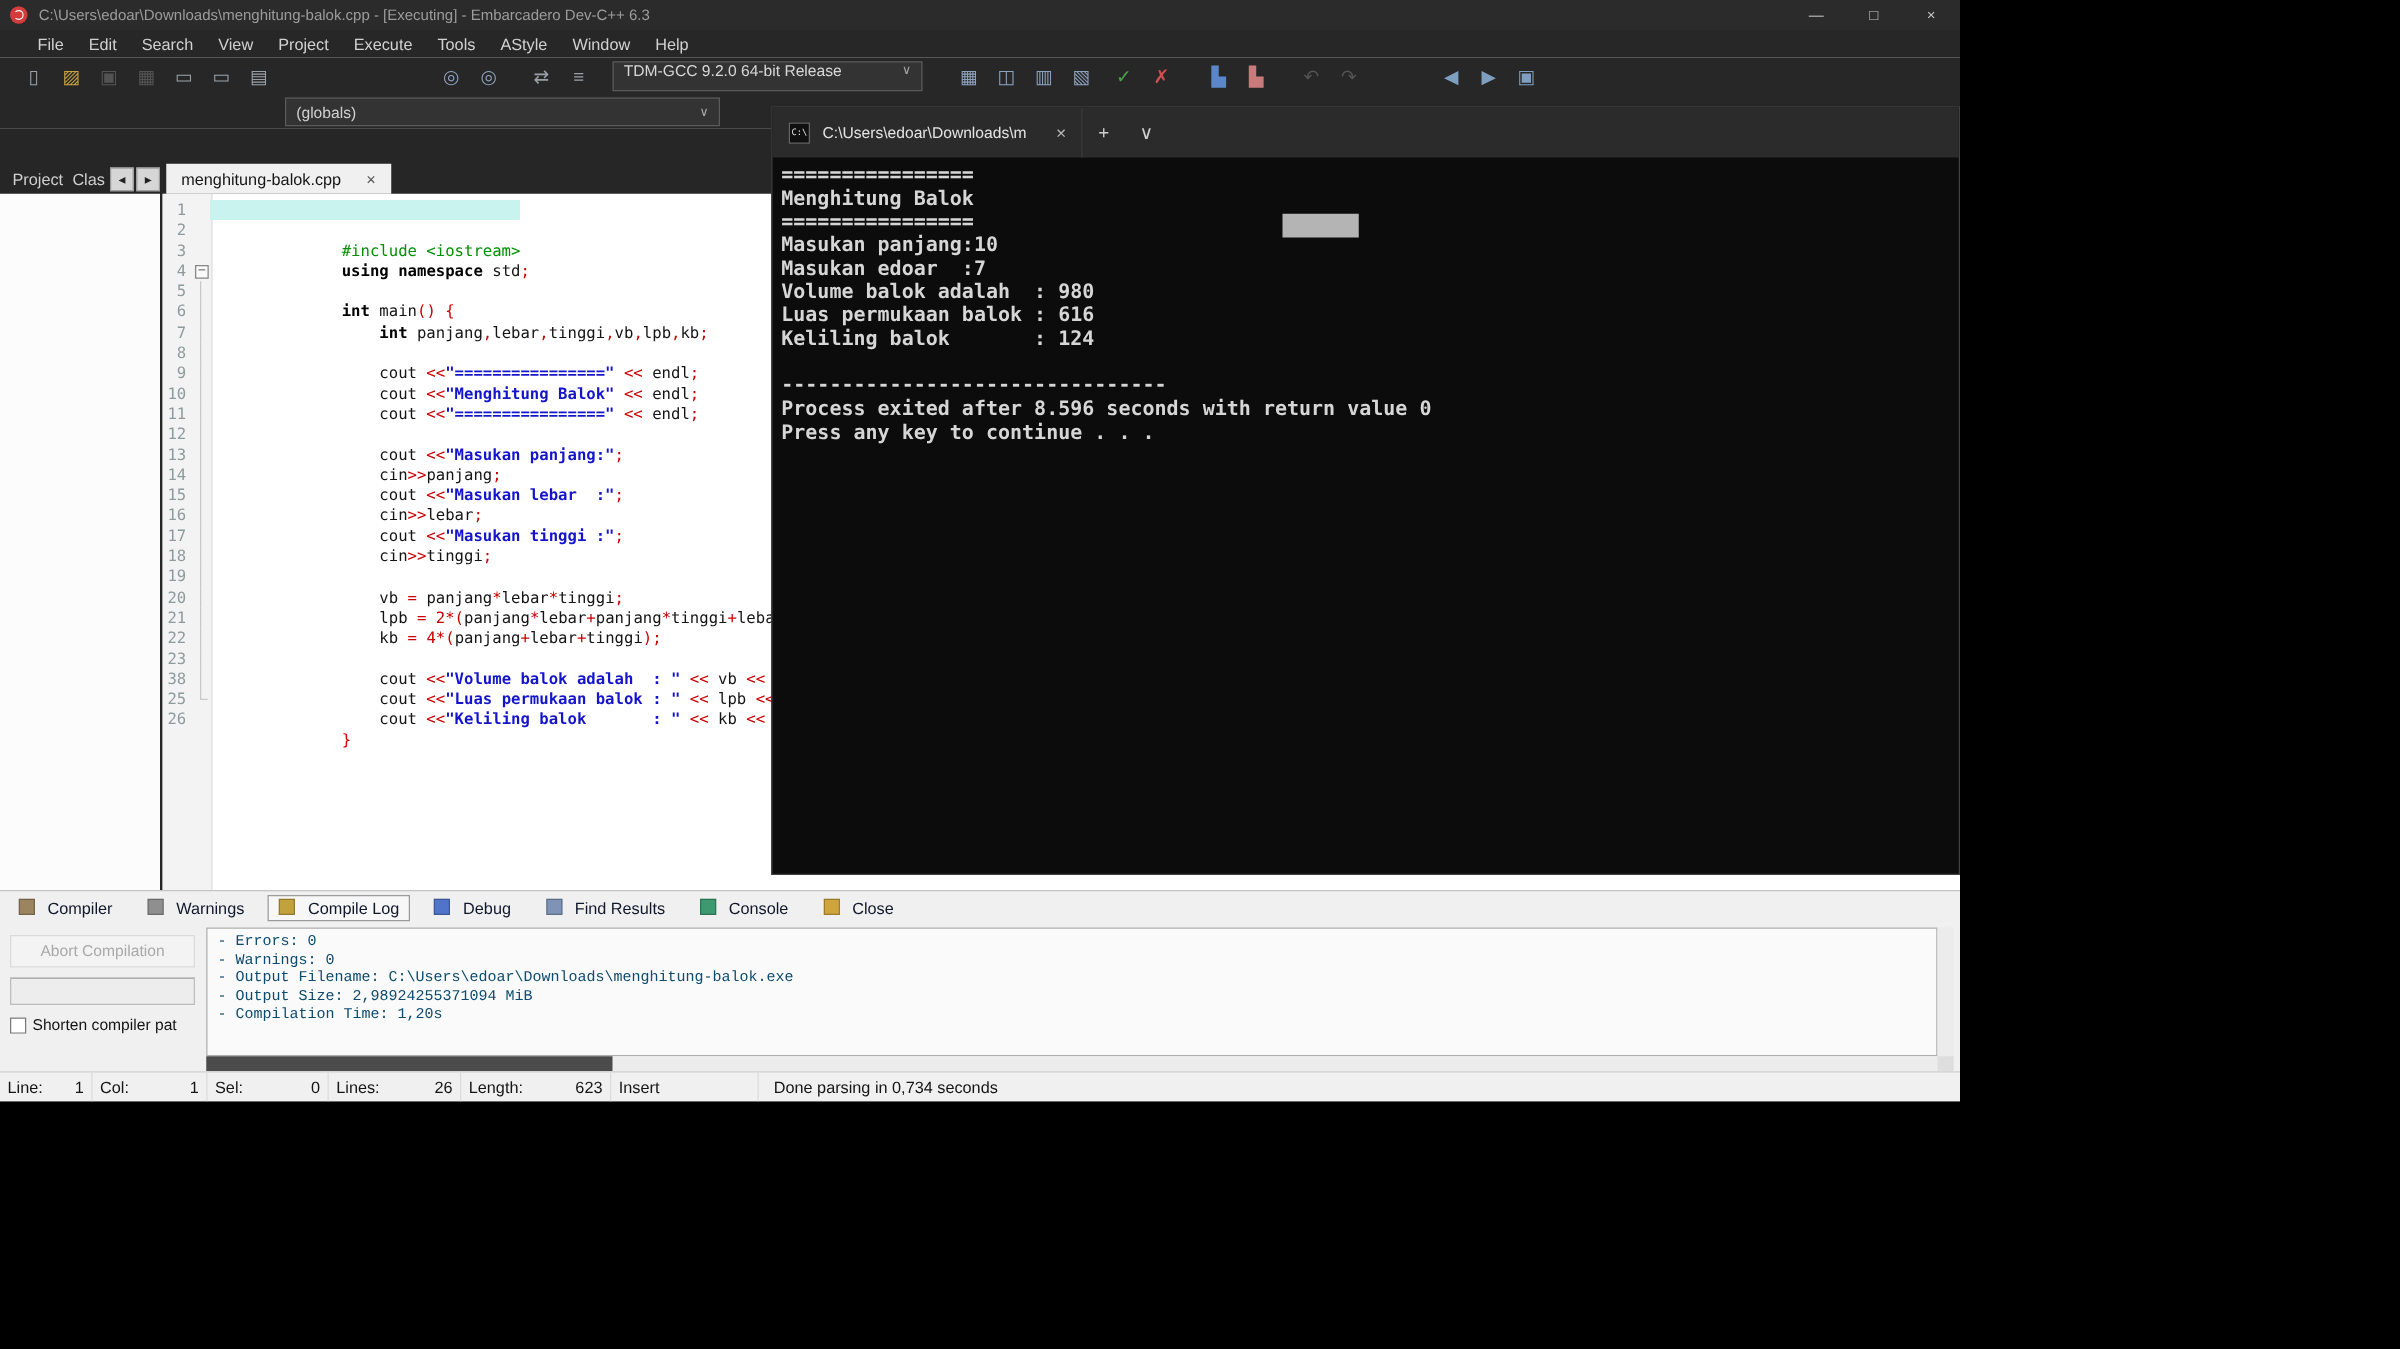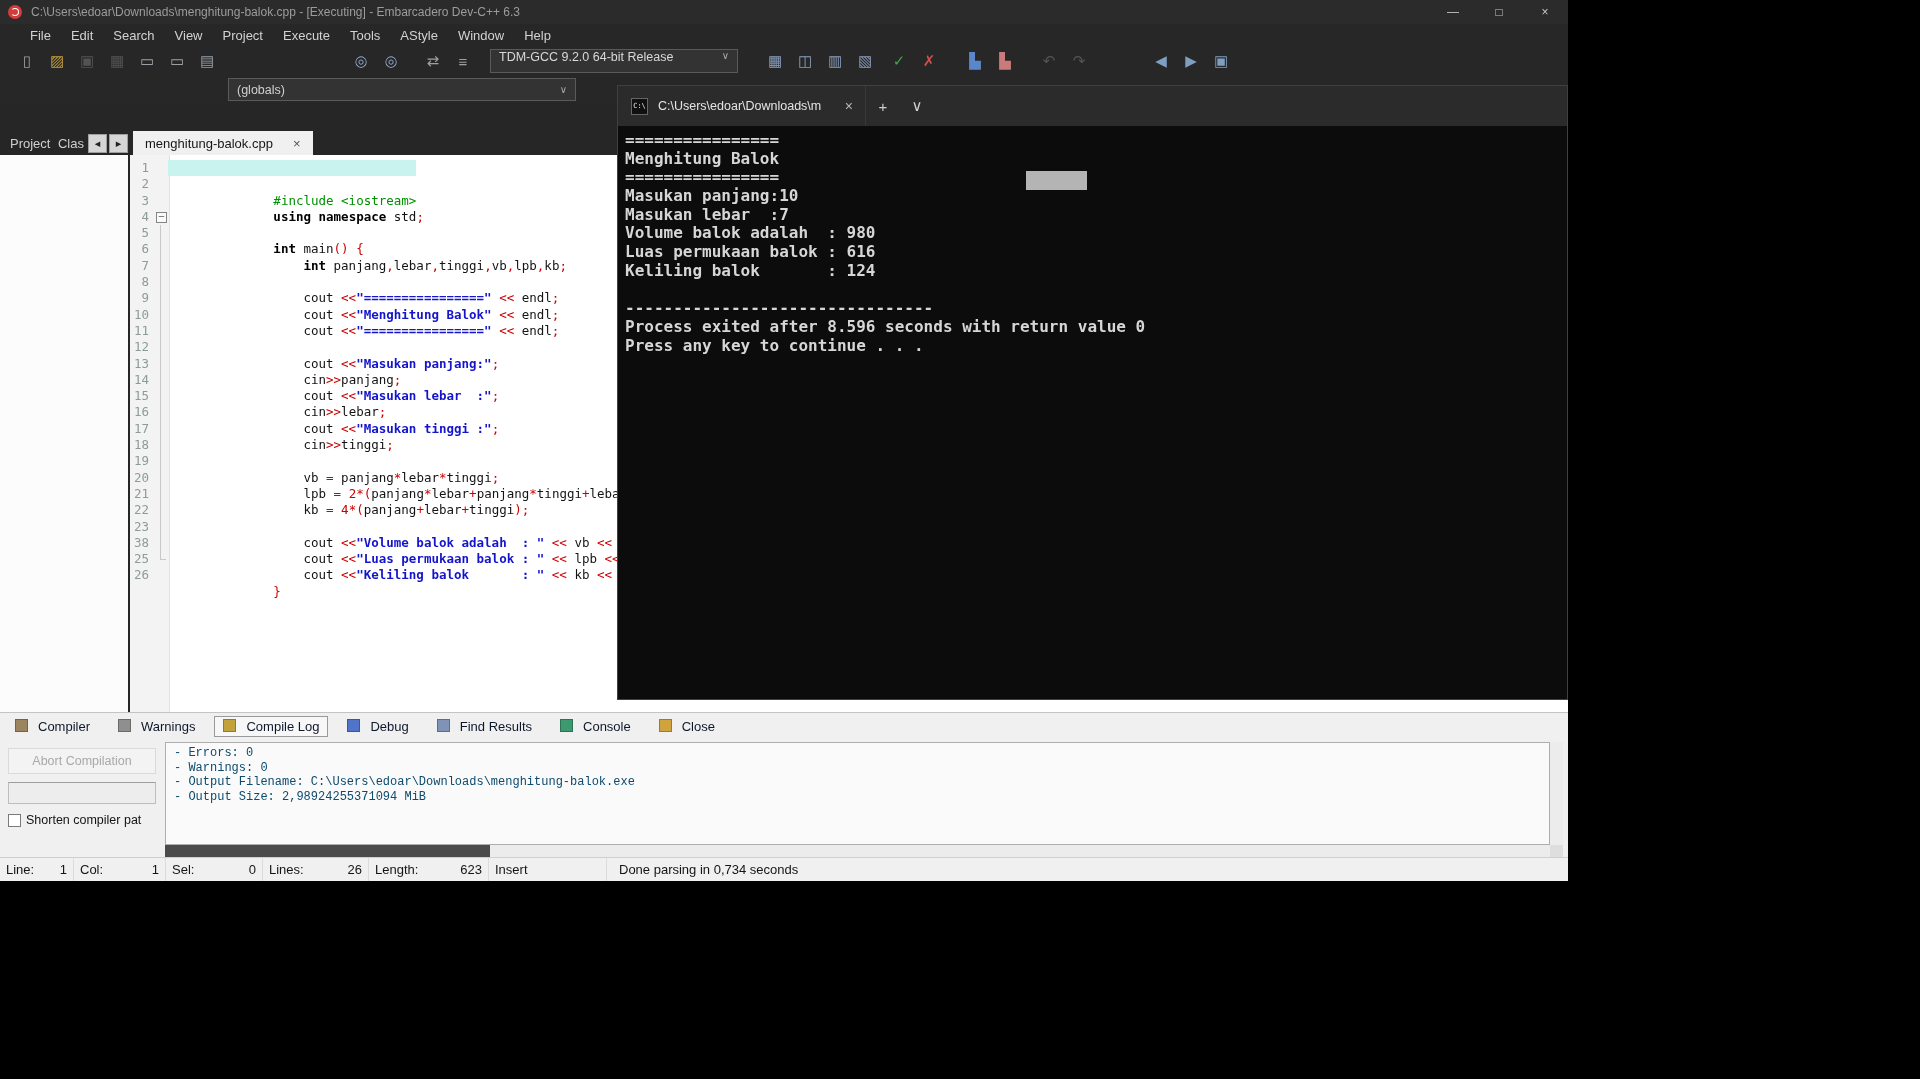--- a/index.html
+++ b/index.html
@@ -443,20 +443,21 @@
       <div class="shorten">
         <span class="checkbox"></span>
         <span>Shorten compiler pat</span>
       </div>
       <div class="log-box">
 
       <div class="log-line">- Errors: 0</div>
           <div class="log-line">- Warnings: 0</div>
           <div class="log-line">- Output Filename: C:\Users\edoar\Downloads\menghitung-balok.exe</div>
           <div class="log-line">- Output Size: 2,98924255371094 MiB</div>
+          <div class="log-line">- Compilation Time: 1,20s</div>
         </div>
       <div class="log-hscroll">
         <div class="log-hthumb"></div>
       </div>
       <div class="log-vscroll"></div>
       <div class="log-corner"></div>
     </div>
 
     <div class="statusbar">
       <div class="status-cells">
@@ -501,21 +502,21 @@
       <span class="con-btn">+</span>
       <span class="con-btn">∨</span>
     </div>
     <div class="con-body">
       <div class="con-lines">
 
       <div class="con-line">================</div>
           <div class="con-line">Menghitung Balok</div>
           <div class="con-line">================</div>
           <div class="con-line">Masukan panjang:10</div>
-          <div class="con-line">Masukan lebar  :7</div>
+          <div class="con-line">Masukan edoar  :7</div>
           <div class="con-line">Volume balok adalah  : 980</div>
           <div class="con-line">Luas permukaan balok : 616</div>
           <div class="con-line">Keliling balok       : 124</div>
           <div class="con-line"></div>
           <div class="con-line">--------------------------------</div>
           <div class="con-line">Process exited after 8.596 seconds with return value 0</div>
           <div class="con-line">Press any key to continue . . .</div>
         </div>
       <div class="con-selection"></div>
     </div>

